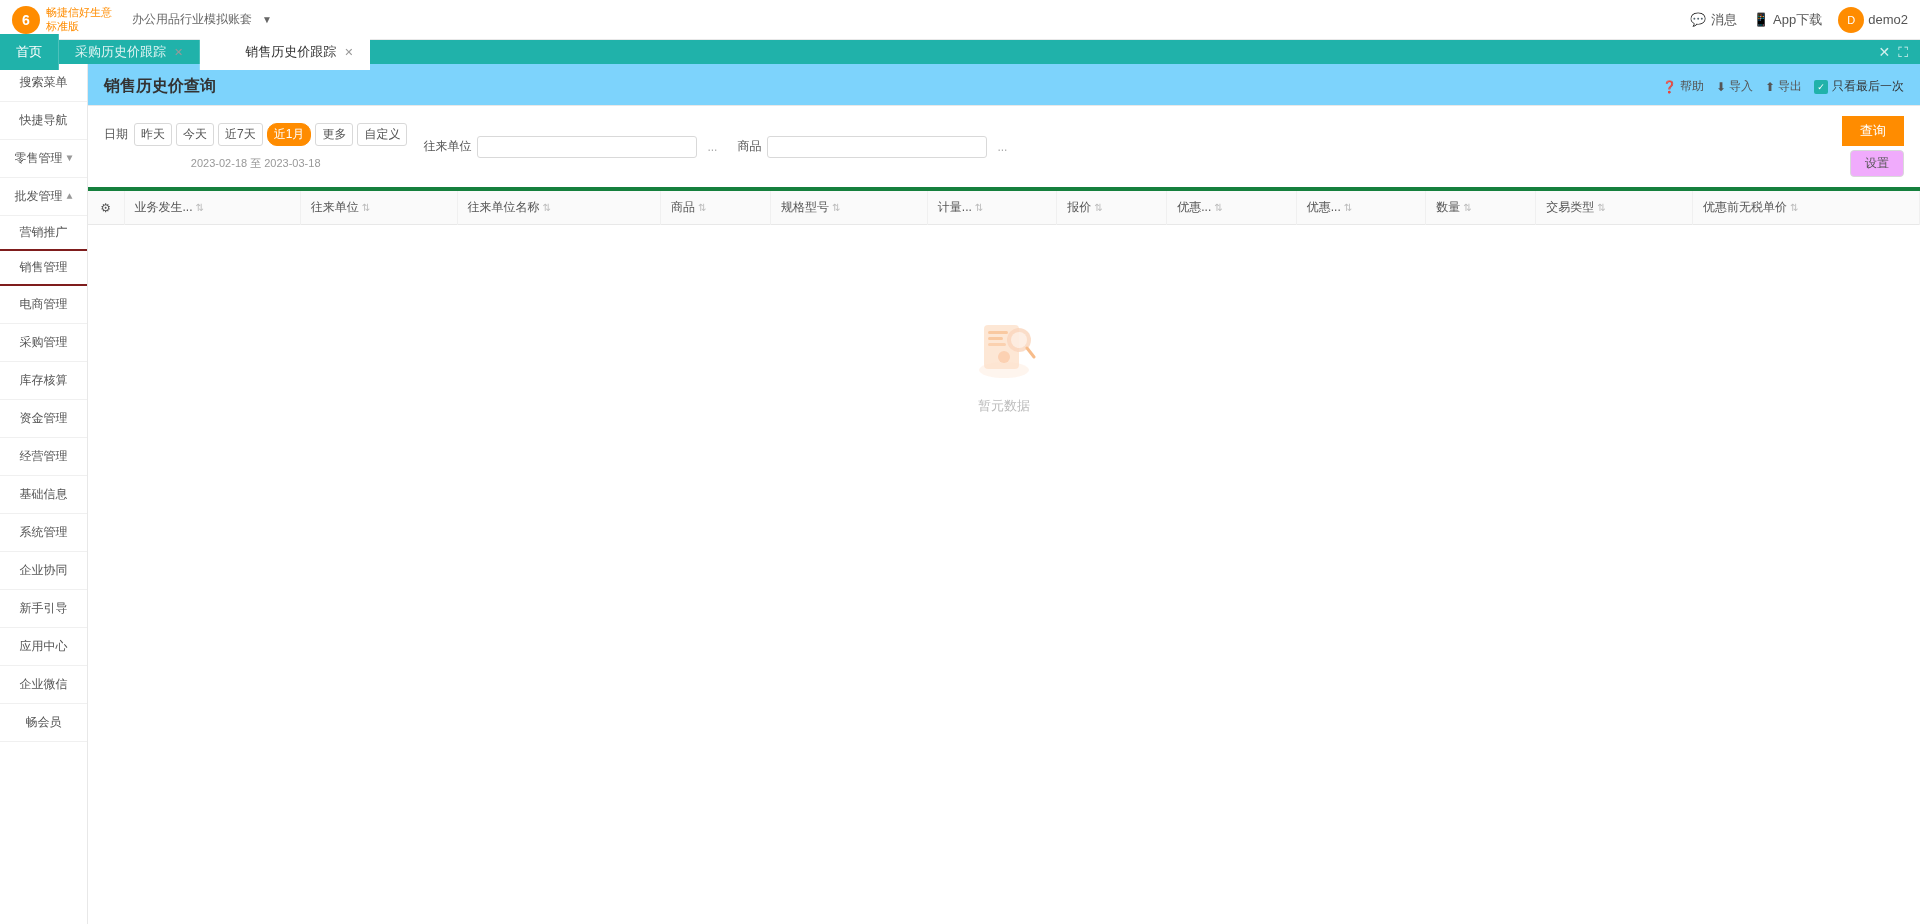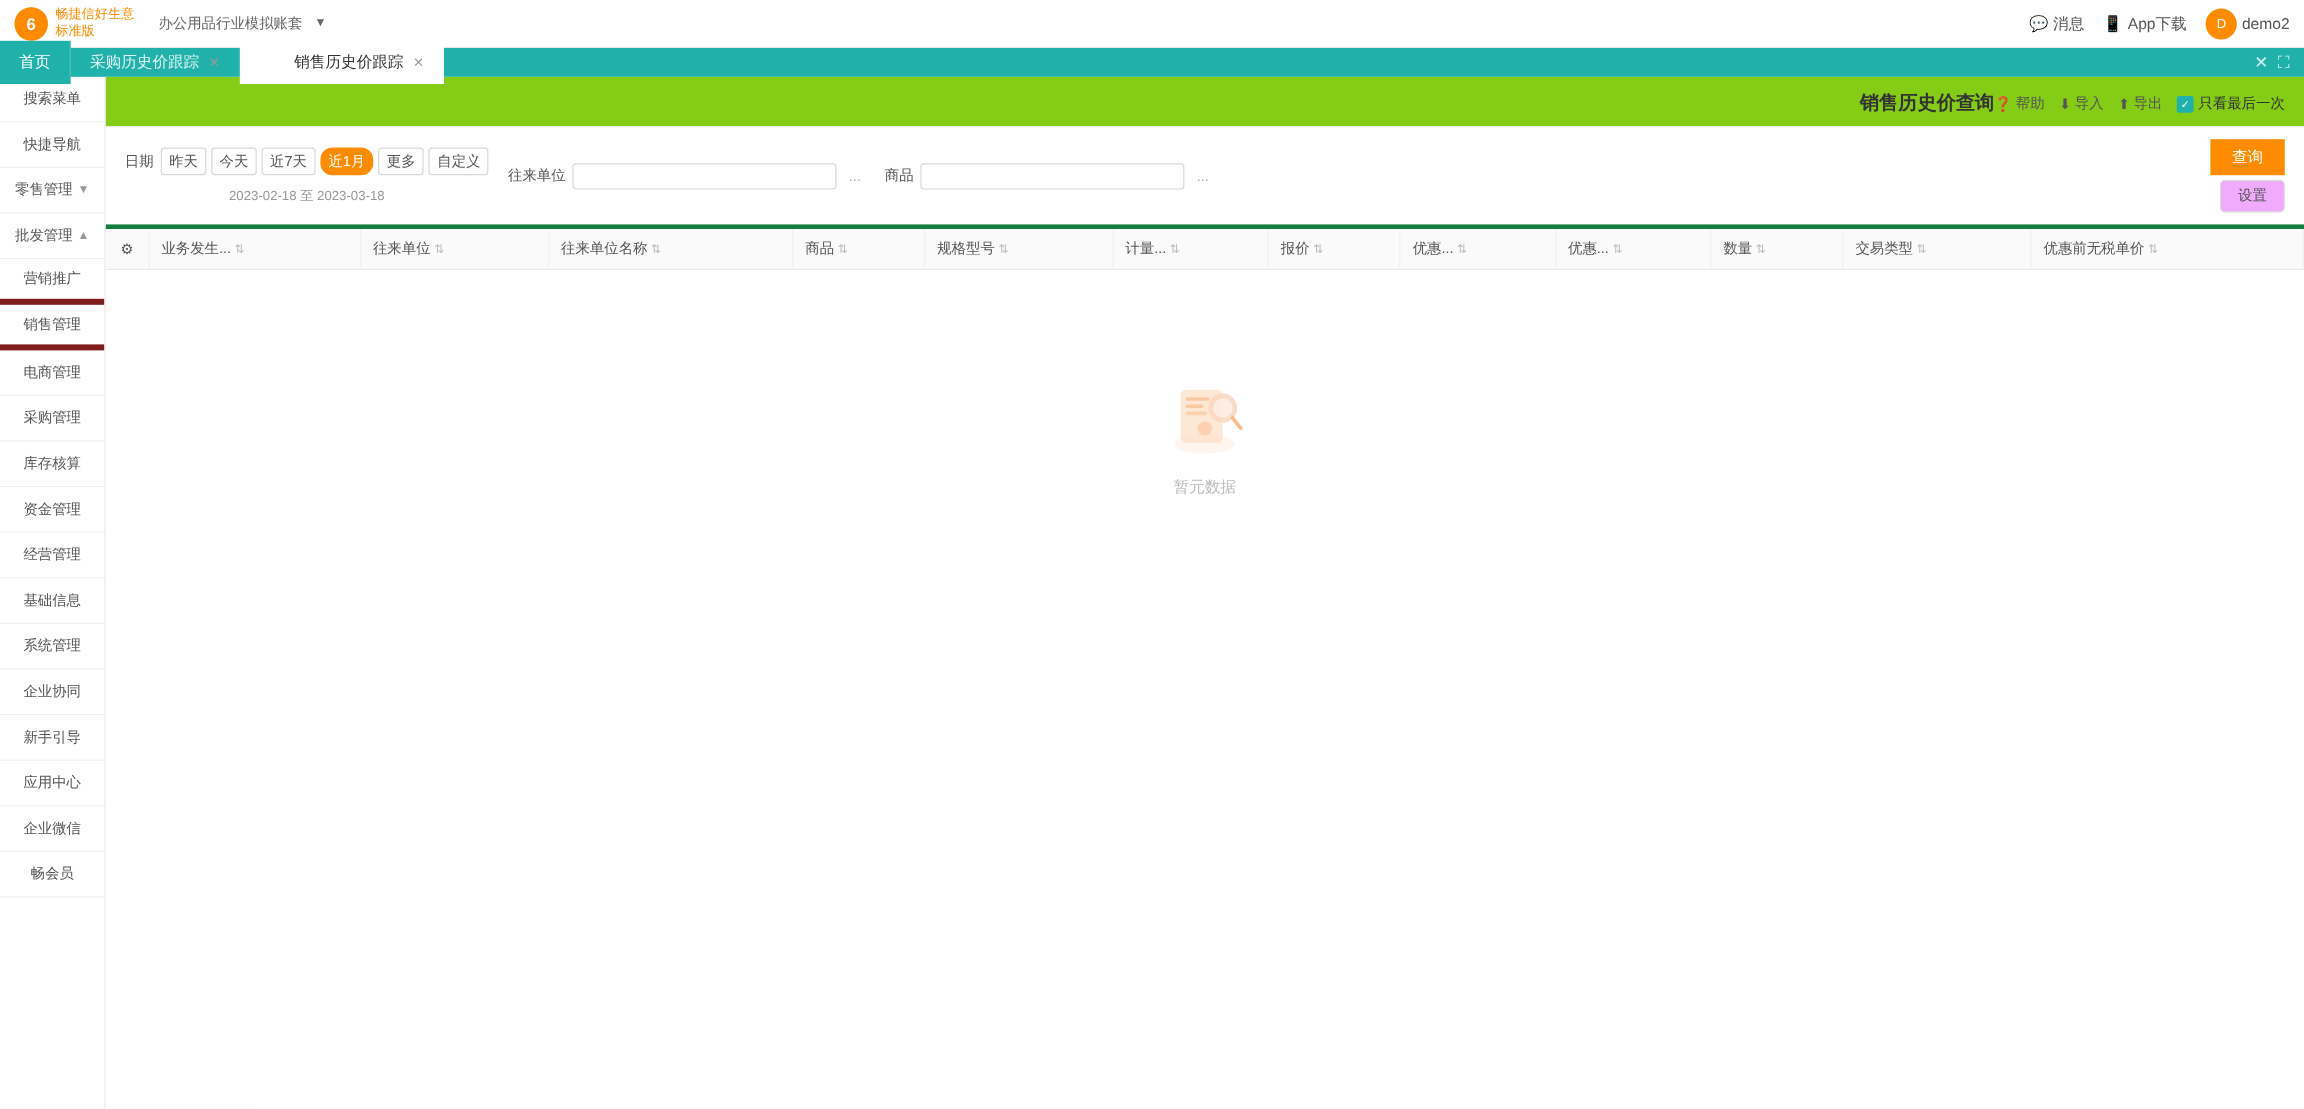--- a/index.html
+++ b/index.html
@@ -152,51 +152,52 @@
       padding: 10px 8px;
       text-align: center;
       cursor: pointer;
       font-size: 12px;
       color: #555;
       border-bottom: 1px solid #f0f0f0;
       display: flex;
       flex-direction: column;
       align-items: center;
       gap: 2px;
+      font-family: Liberation Mono, monospace;
     }
     .sidebar-item.has-arrow {
       flex-direction: row;
       justify-content: center;
       gap: 4px;
     }
     .sidebar-item .arrow { font-size: 10px; color: #999; }
     .sidebar-sub {
       padding: 8px 8px;
       font-size: 12px;
       color: #555;
       cursor: pointer;
       text-align: center;
-      border-bottom: 5px solid #7f1d1d;
+      border-bottom: 2px solid #7f1d1d;
     }
 
     
     .content {
       flex: 1;
       overflow: auto;
       background: #f5f5f5;
       display: flex;
       flex-direction: column;
     }
     .page-header {
-      background: #84cc16;
+      background: #7dd3fc;
       padding: 12px 16px 8px;
       border-bottom: 1px solid #e8e8e8;
       display: flex;
       align-items: center;
-      justify-content: flex-end;
+      justify-content: space-between;
     }
     .page-title {
       font-size: 16px;
       font-weight: 600;
       color: #333;
     }
     .page-header-actions {
       display: flex;
       align-items: center;
       gap: 12px;

